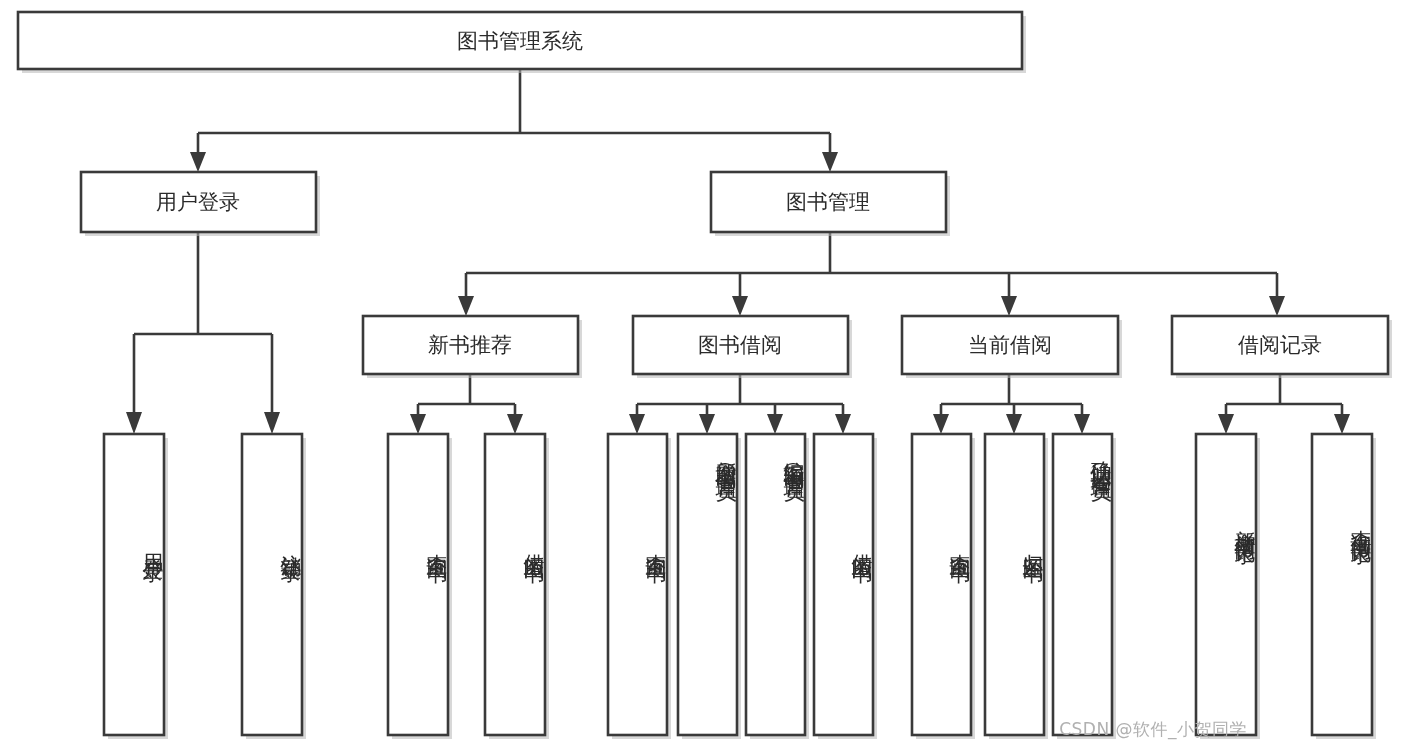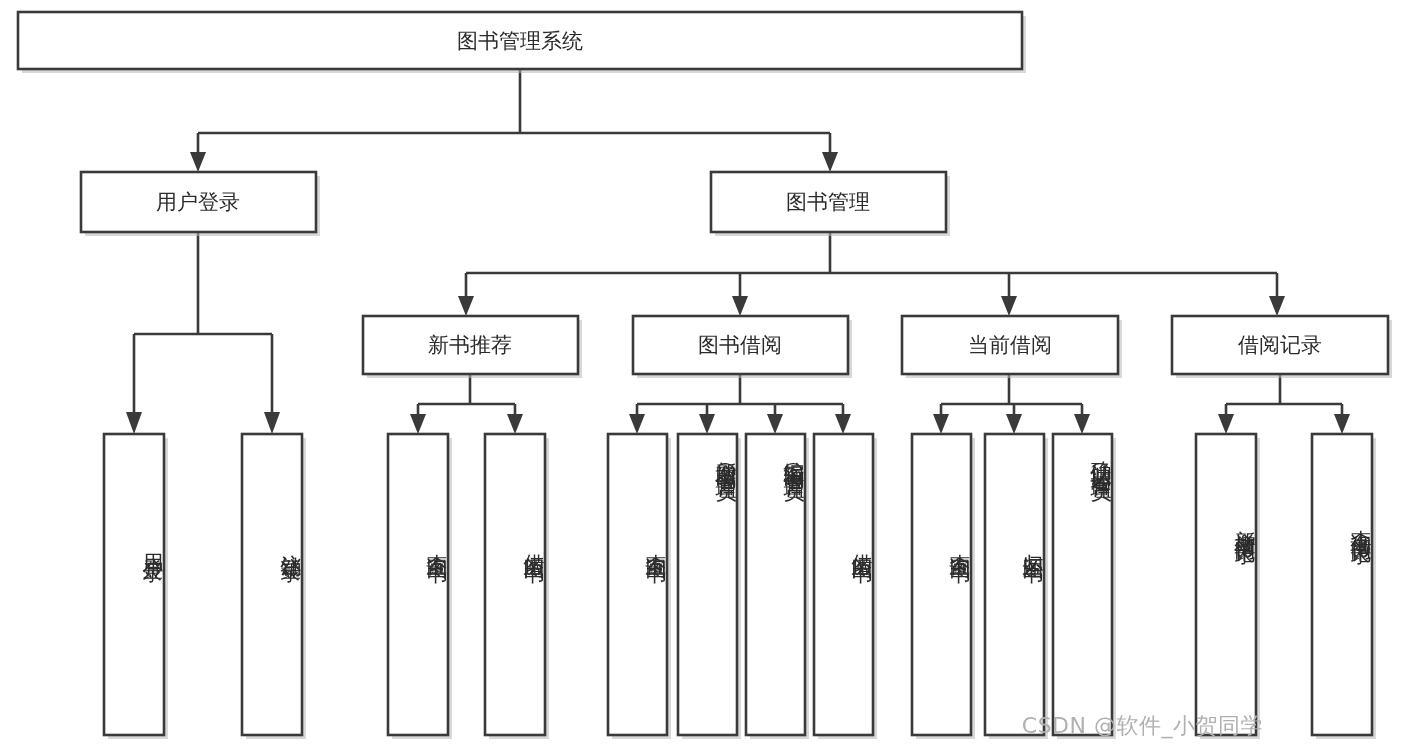--- a/index.html
+++ b/index.html
@@ -11,21 +11,20 @@
     width: 1405px;
     height: 747px;
     font-family: "DejaVu Sans", "Liberation Sans", sans-serif;
     overflow: hidden;
   }
   #diagram-root {
     position: relative;
     width: 1261px;
     height: 747px;
     background: #ffffff;
-    padding-left: 16px;
   }
   svg.diagram-canvas {
     position: absolute;
     top: 0;
     left: 0;
     width: 1405px;
     height: 747px;
   }
   .node-box {
     fill: #ffffff;
@@ -66,21 +65,21 @@
     white-space: nowrap;
     text-align: center;
     pointer-events: none;
     user-select: none;
   }
   .watermark {
     position: absolute;
     right: 14px;
     bottom: 6px;
     font-family: "DejaVu Sans", "Liberation Sans", sans-serif;
-    font-size: 22px;
+    font-size: 17px;
     color: #b0b0b0;
     letter-spacing: 0.5px;
     white-space: nowrap;
   }
 </style>
 </head>
 <body>
 
 <div id="diagram-root">
 

